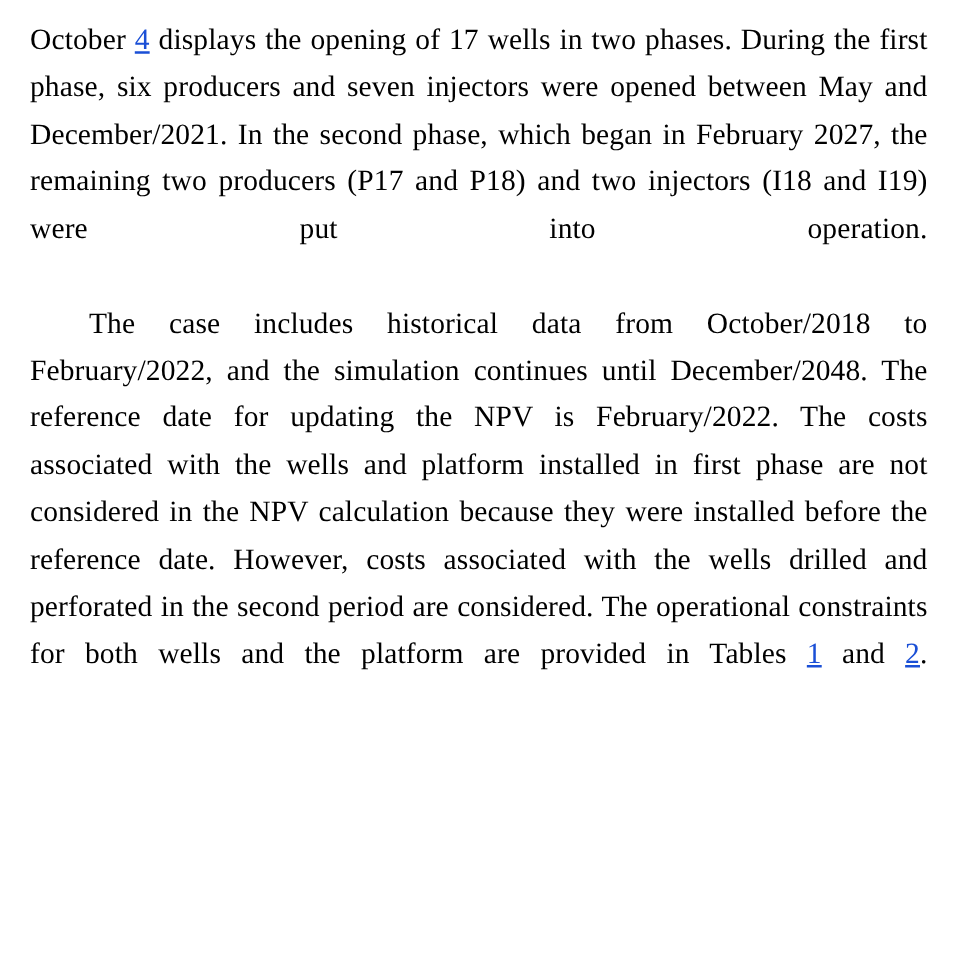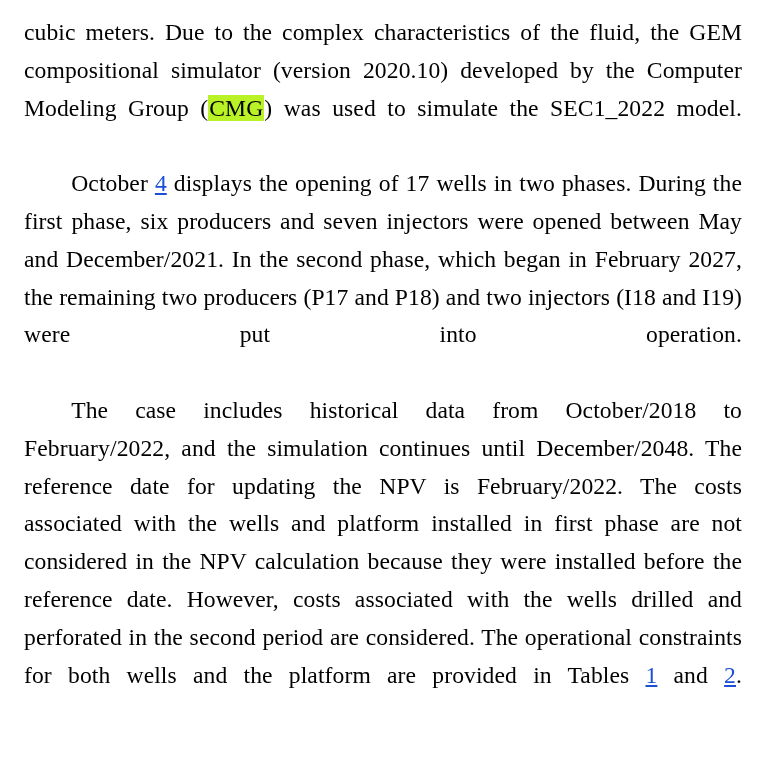--- a/index.html
+++ b/index.html
@@ -44,19 +44,18 @@
     content: "";
     display: inline-block;
     width: 100%;
   }
 </style>
 </head>
 <body>
 
 <div class="page">
 
-  <p class="para"><span>cubic meters. Due to the complex characteristics of the fluid, the GEM compositional simulator (version 2020.10) developed by the Computer Modeling Group (</span><span class="hl">CMG</span><span>) was used to simulate the SEC1_2022 model.</span></p>
 
   <p class="para"><span>October </span><a class="ref-link" href="#">4</a><span> displays the opening of 17 wells in two phases. During the first phase, six producers and seven injectors were opened between May and December/2021. In the second phase, which began in February 2027, the remaining two producers (P17 and P18) and two injectors (I18 and I19) were put into operation.</span></p>
 
   <p class="para"><span>The case includes historical data from October/2018 to February/2022, and the simulation continues until December/2048. The reference date for updating the NPV is February/2022. The costs associated with the wells and platform installed in first phase are not considered in the NPV calculation because they were installed before the reference date. However, costs associated with the wells drilled and perforated in the second period are considered. The operational constraints for both wells and the platform are provided in Tables </span><a class="ref-link" href="#">1</a><span> and </span><a class="ref-link" href="#">2</a><span>.</span></p>
 
 </div>
 
 </body></html>

